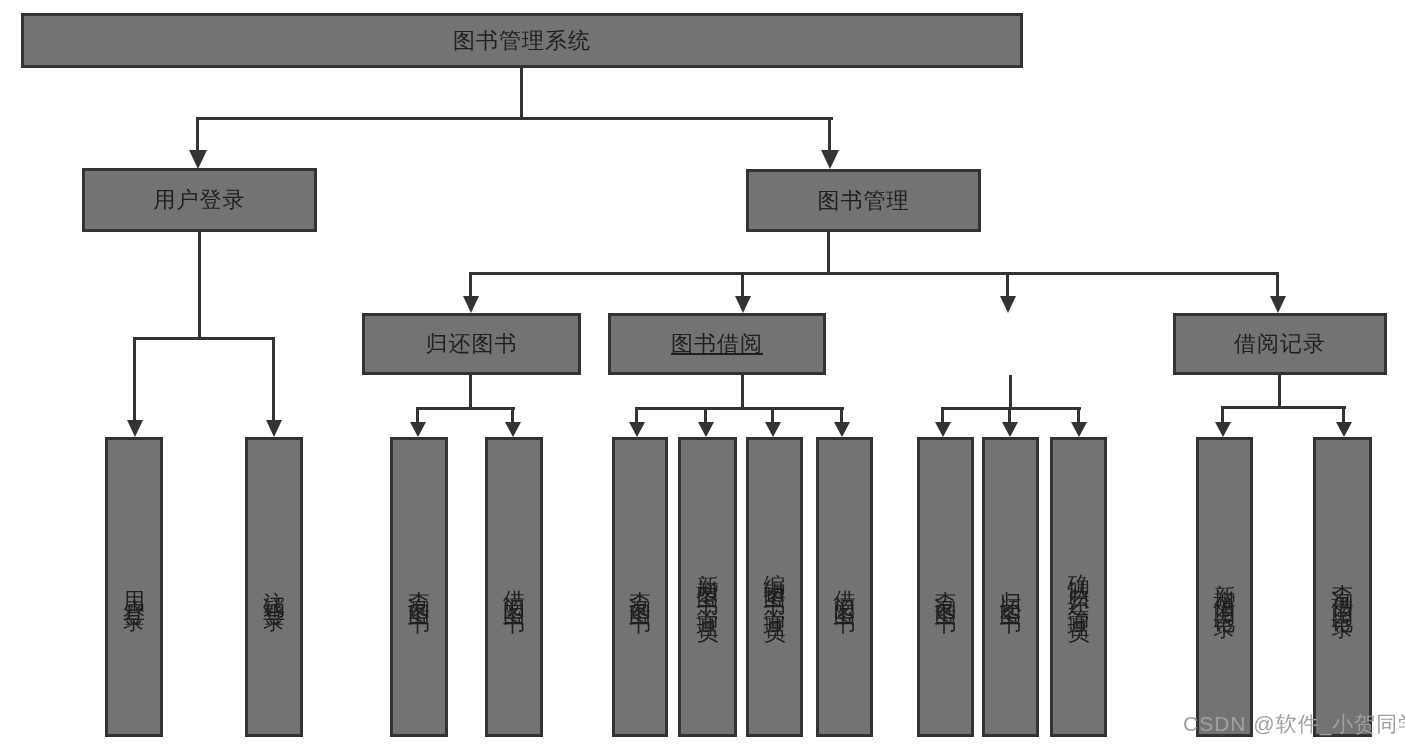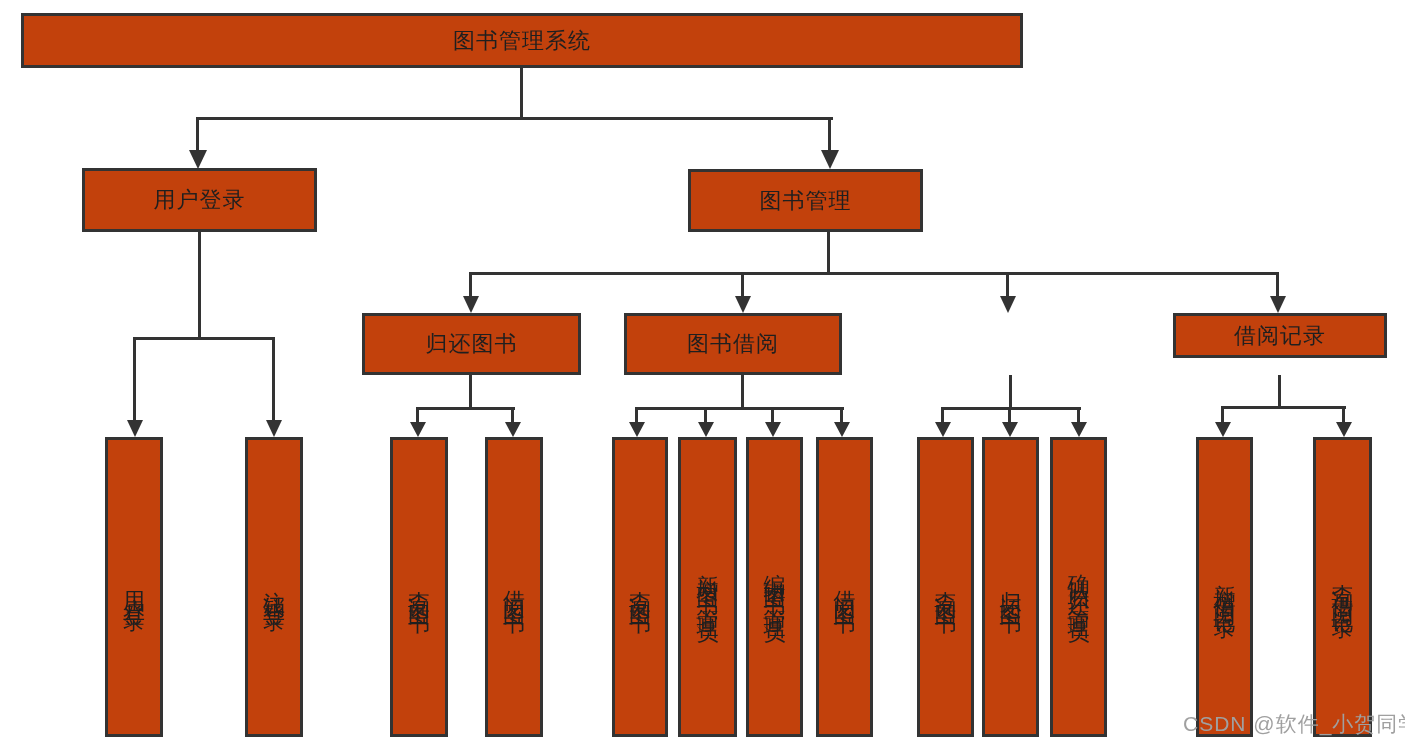--- a/index.html
+++ b/index.html
@@ -1,19 +1,19 @@
 <!DOCTYPE html>
 <html style="--line: #333333; --text: #1f1f1f; --wm: #a0a0a0; --bg: #ffffff;"><head>
 <meta charset="utf-8">
 <style>
   :root { --line:#333333; --text:#1f1f1f; --wm:#a0a0a0; --bg:#ffffff; }
   * { margin:0; padding:0; box-sizing:border-box; }
   html,body { background:#fff; font-family:"Liberation Sans", sans-serif; }
   .canvas { position:relative; width:1405px; height:747px; background:var(--bg); overflow:hidden; }
-  .box { position:absolute; border:3px solid var(--line); background:#c2410c; color:var(--text);
+  .box { position:absolute; border:3px solid var(--line); background:#737373; color:var(--text);
          display:flex; align-items:center; justify-content:center;
          font-size:22px; letter-spacing:1px; white-space:nowrap; }
   .box.v { writing-mode:vertical-rl; text-orientation:mixed; letter-spacing:7px;
            line-height:1; white-space:normal; }
   .ln { position:absolute; background:var(--line); }
   .ah { position:absolute; width:0; height:0;
         border-left:8px solid transparent; border-right:8px solid transparent;
         border-top:17px solid var(--line); }
   .ah.big   { border-left-width:9px; border-right-width:9px; border-top-width:19px; }
   .ah.small { border-top-width:15px; }
@@ -21,25 +21,25 @@
                font-size:21px; z-index:9; white-space:nowrap; letter-spacing:1px; }
 </style>
 </head>
 <body>
 
 <div class="canvas">
 
   <div class="box" style="left:21px;top:13px;width:1002px;height:55px;">图书管理系统</div>
 
   <div class="box" style="left:82px;top:168px;width:235px;height:64px;">用户登录</div>
-  <div class="box" style="left:688px;top:169px;width:235px;height:63px;">图书管理</div>
+  <div class="box" style="left:746px;top:169px;width:235px;height:63px;">图书管理</div>
 
   <div class="box" style="left:362px;top:313px;width:219px;height:62px;">归还图书</div>
-  <div class="box" style="left:624px;top:313px;width:218px;height:62px;">图书借阅</div>
-  <div class="box" style="left:1173px;top:313px;width:214px;height:45px;">借阅记录</div>
+  <div class="box" style="left:608px;top:313px;width:218px;height:62px;text-decoration:underline;">图书借阅</div>
+  <div class="box" style="left:1173px;top:313px;width:214px;height:62px;">借阅记录</div>
 
   <div class="box v" style="left:105px;top:437px;width:58px;height:300px;">用户登录</div>
   <div class="box v" style="left:245px;top:437px;width:58px;height:300px;">注销登录</div>
 
   <div class="box v" style="left:390px;top:437px;width:58px;height:300px;">查询图书</div>
   <div class="box v" style="left:485px;top:437px;width:58px;height:300px;">借阅图书</div>
 
   <div class="box v" style="left:612px;top:437px;width:56px;height:300px;">查询图书</div>
   <div class="box v" style="left:678px;top:437px;width:59px;height:300px;">新增图书（管理员）</div>
   <div class="box v" style="left:746px;top:437px;width:57px;height:300px;">编辑图书（管理员）</div>

